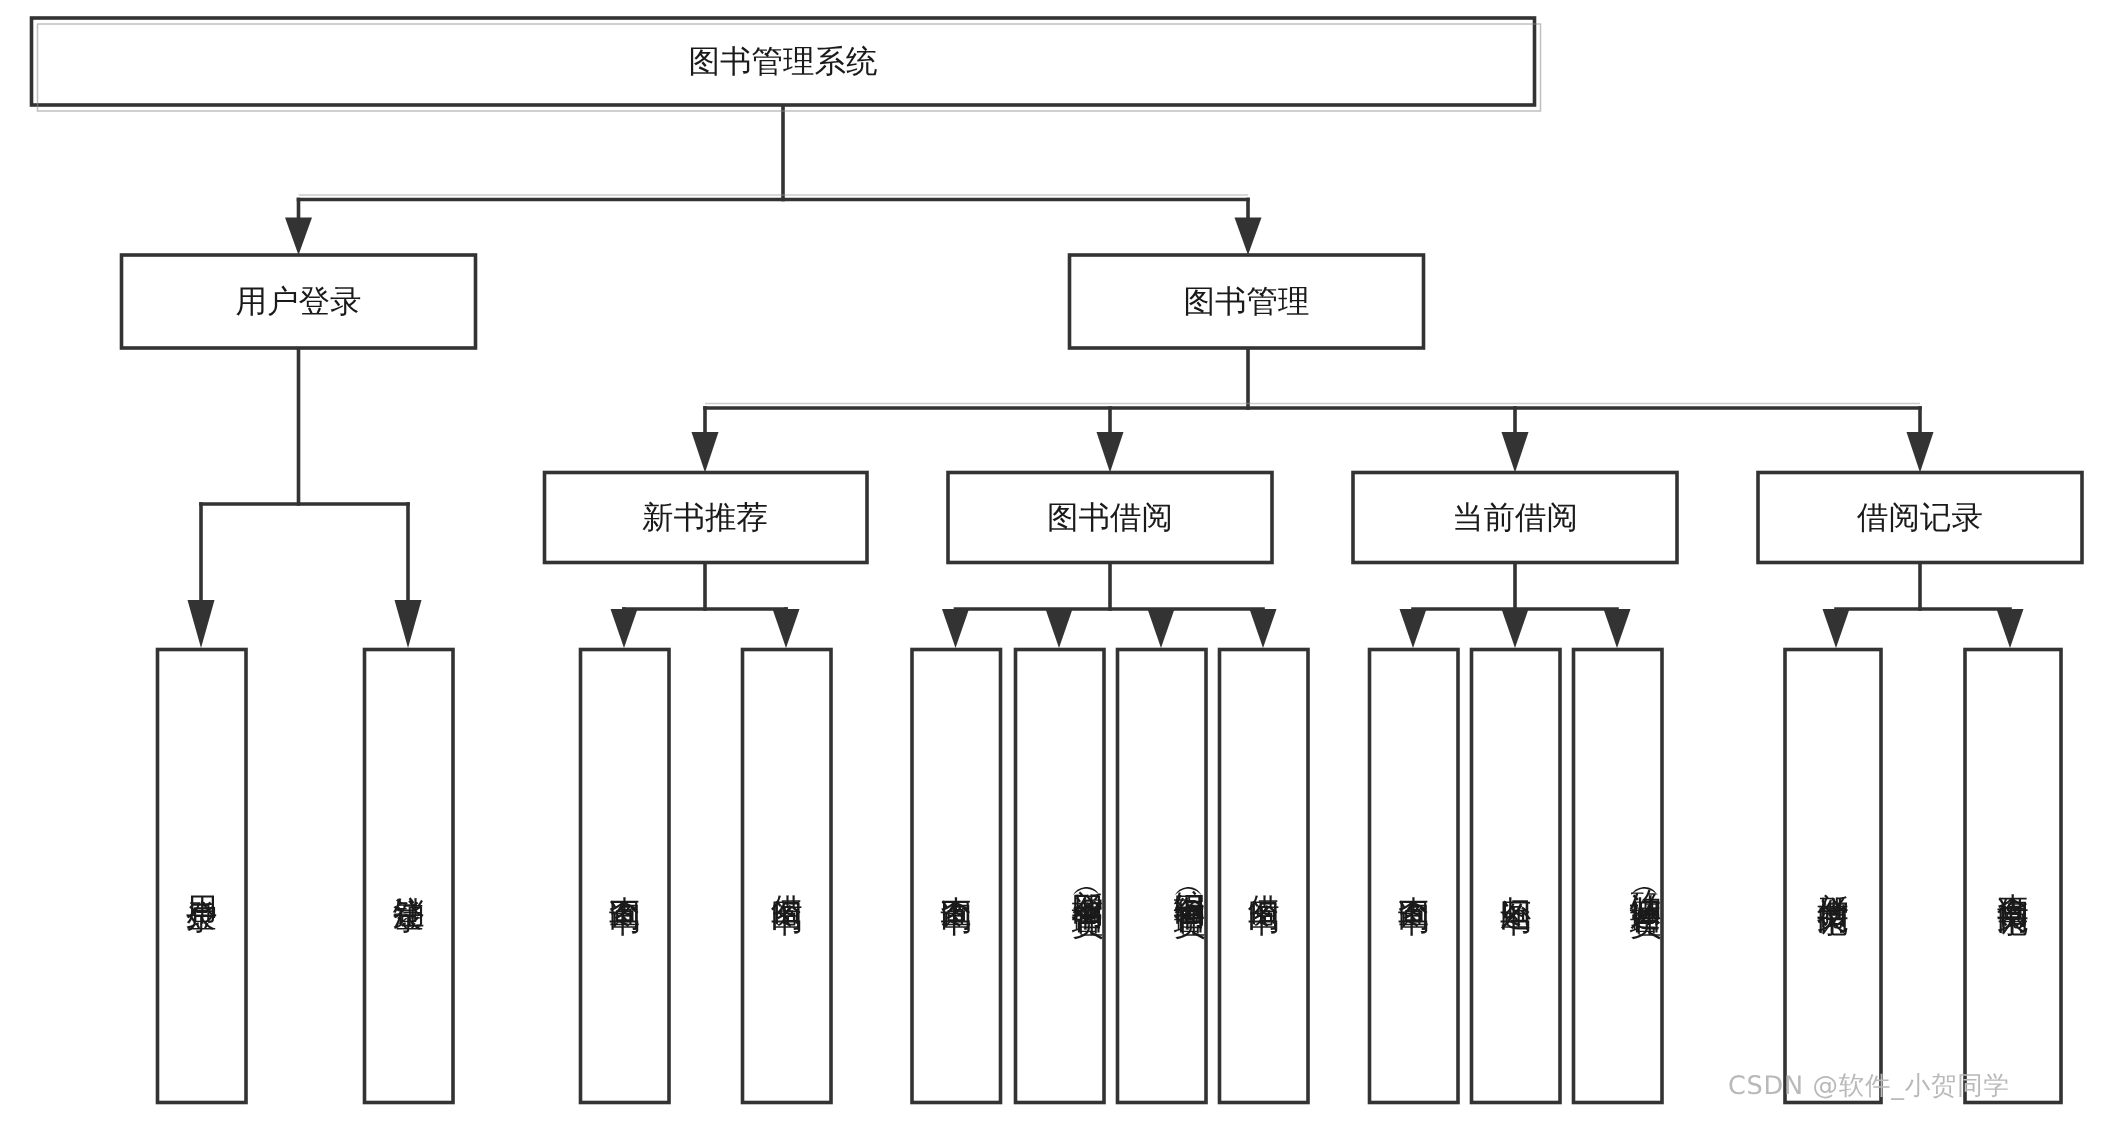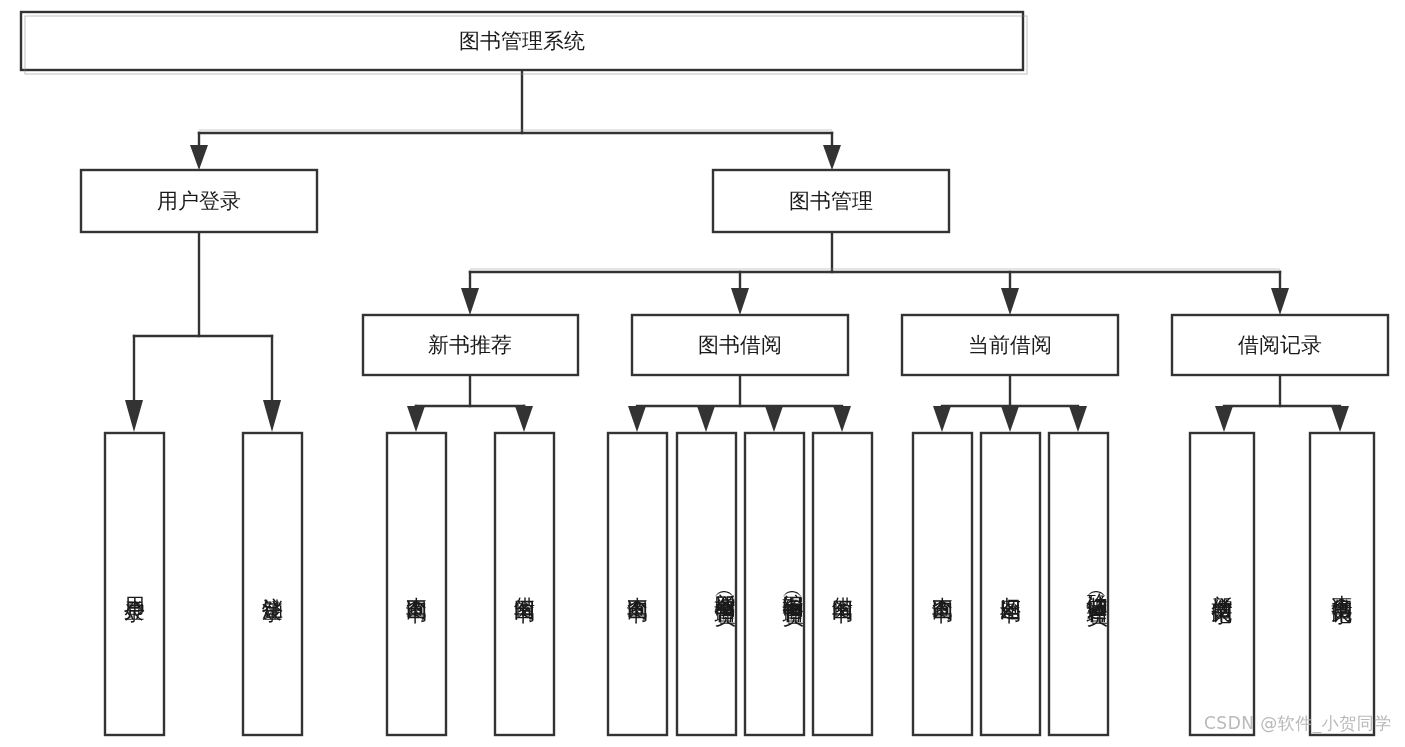--- a/index.html
+++ b/index.html
@@ -201,15 +201,15 @@
   <div class="node-label-v" style="left:745px; top:437px; width:59px; height:296px; align-items:flex-start;">编辑图书（管理员）</div>
   <div class="node-label-v" style="left:813px; top:433px; width:59px; height:302px;">借阅图书</div>
 
   <div class="node-label-v" style="left:913px; top:433px; width:59px; height:302px;">查询图书</div>
   <div class="node-label-v" style="left:981px; top:433px; width:59px; height:302px;">归还图书</div>
   <div class="node-label-v" style="left:1049px; top:437px; width:59px; height:296px; align-items:flex-start;">确认归还（管理员）</div>
 
   <div class="node-label-v" style="left:1190px; top:433px; width:64px; height:302px;">新增借阅记录</div>
   <div class="node-label-v" style="left:1310px; top:433px; width:64px; height:302px;">查询借阅记录</div>
 
-  <div class="watermark" style="left:1192px; top:712px;padding-left:12px;">CSDN @软件_小贺同学</div>
+  <div class="watermark" style="left:1140px; top:712px;padding-left:12px;">CSDN @软件_小贺同学</div>
 
 </div>
 
 </body></html>

